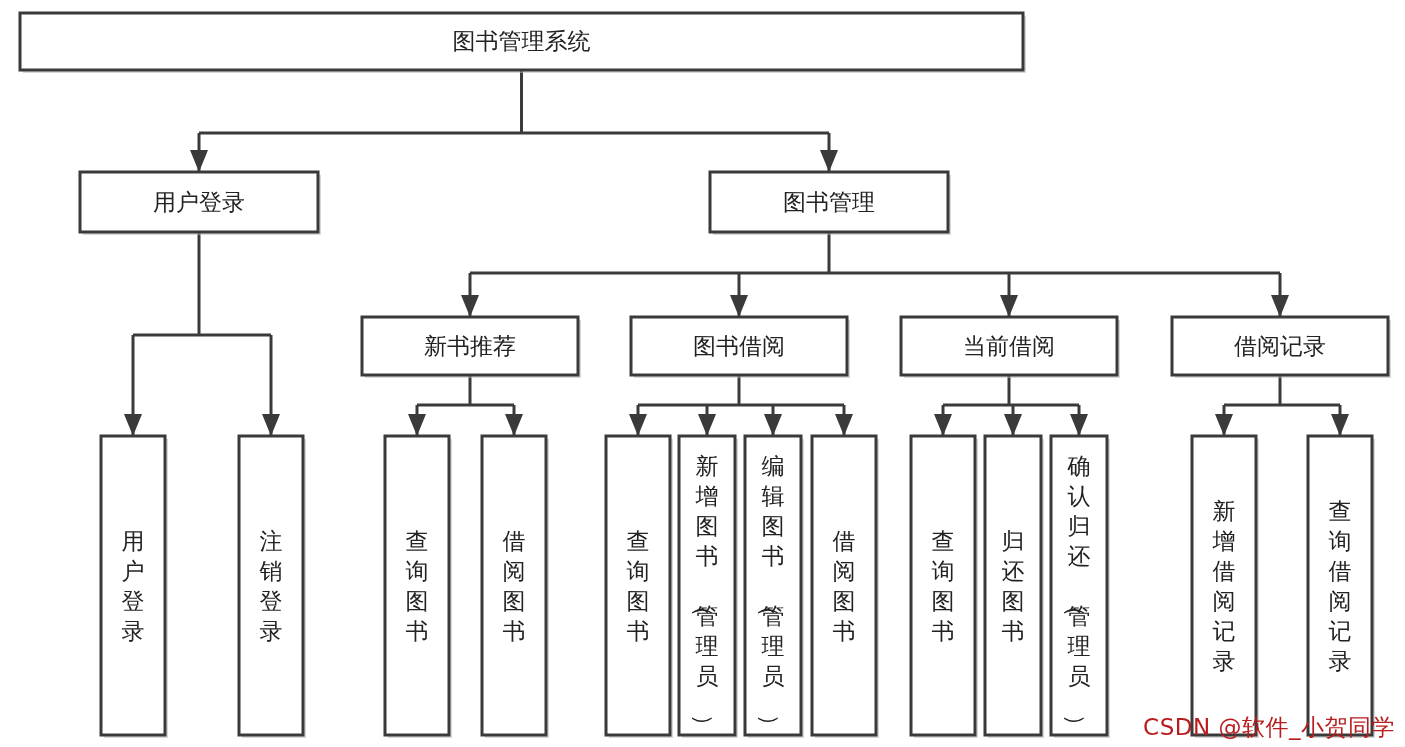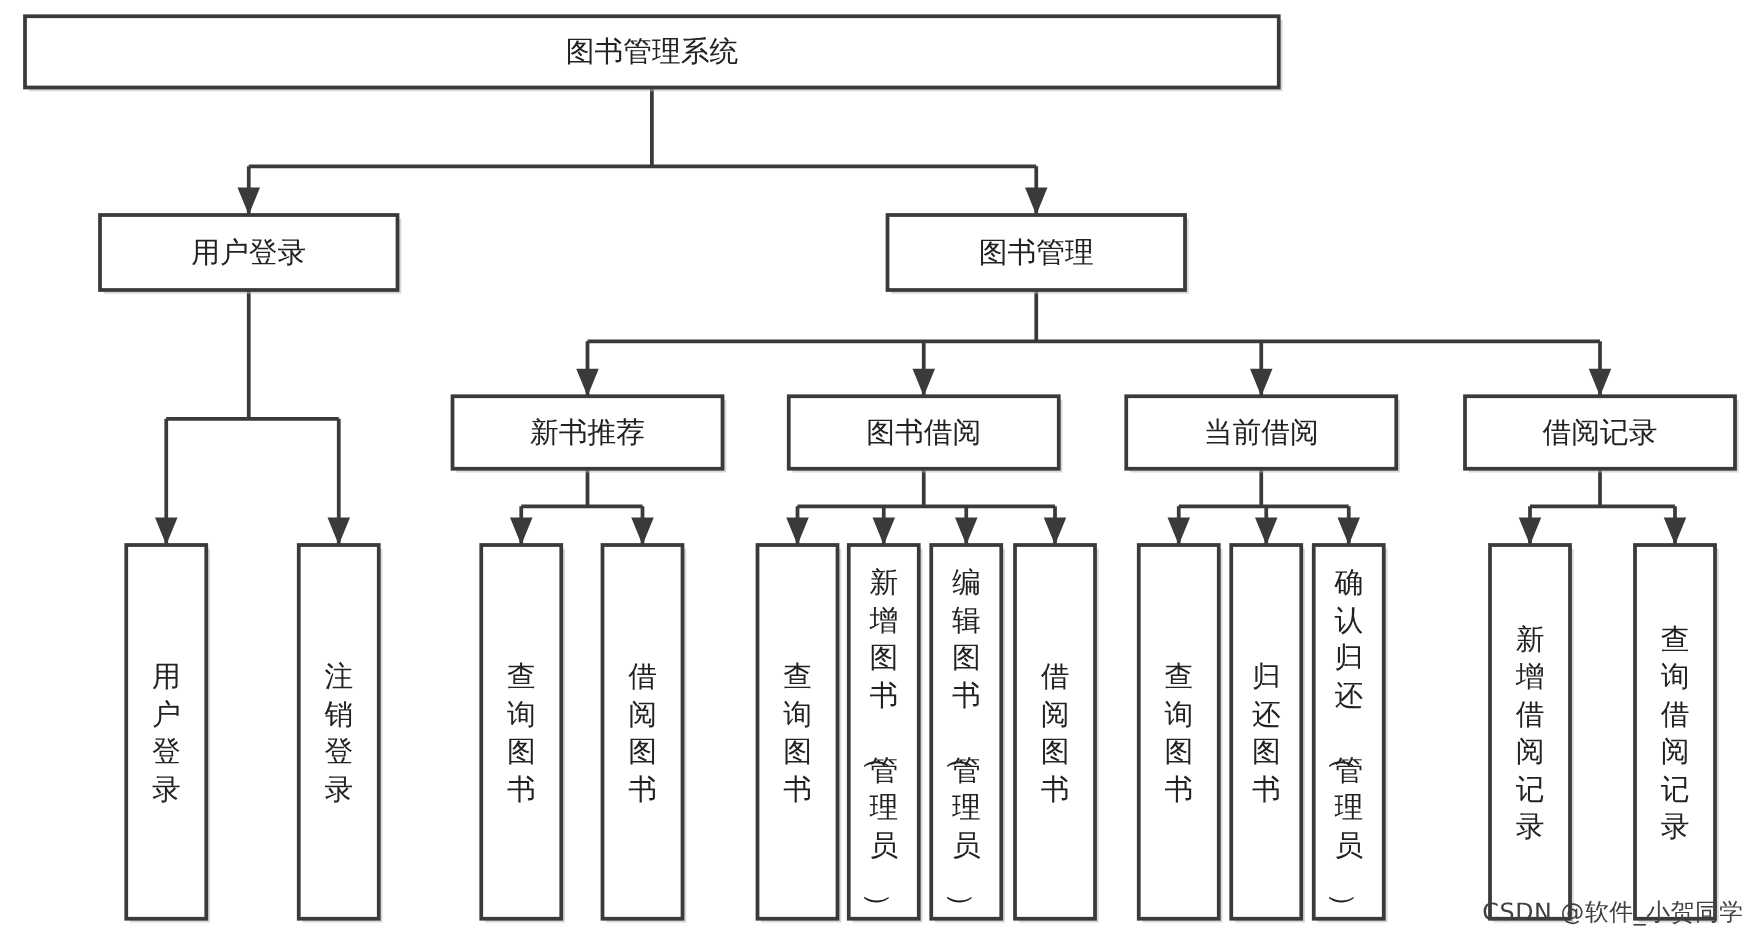--- a/index.html
+++ b/index.html
@@ -57,22 +57,22 @@
   .node-label-v {
     fill: #222222;
     font-family: "DejaVu Sans", "Liberation Sans", sans-serif;
     font-size: 23px;
     text-anchor: middle;
   }
   .watermark {
     position: absolute;
     right: 10px;
     bottom: 4px;
-    color: #404040;
-    font-size: 19px;
+    color: #b91c1c;
+    font-size: 23px;
     font-family: "DejaVu Sans", "Liberation Sans", sans-serif;
     letter-spacing: 0.5px;
     white-space: nowrap;
     pointer-events: none;
   }
 </style>
 </head>
 <body>
 
 <div id="diagram-root">

